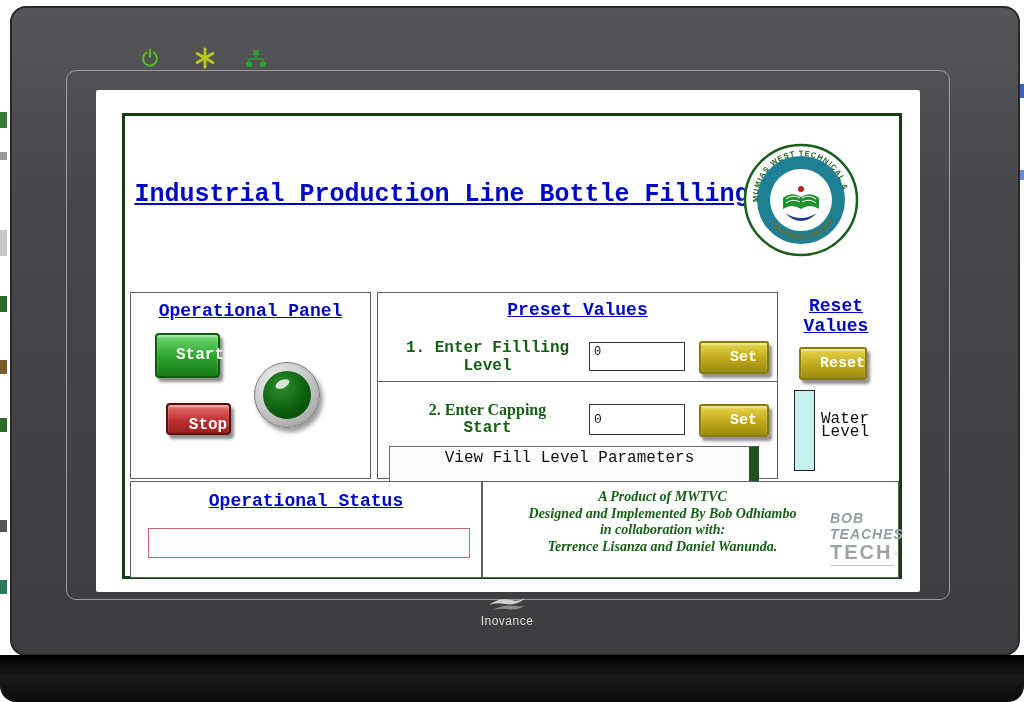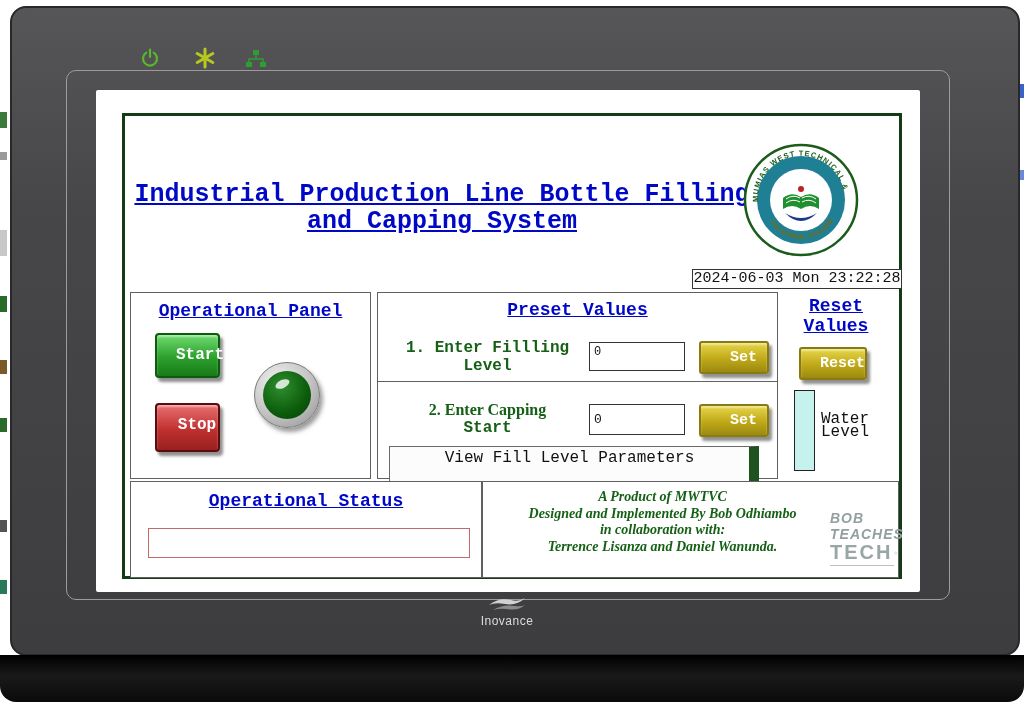--- a/index.html
+++ b/index.html
@@ -89,21 +89,20 @@
       <rect x="15" y="12" width="6" height="5" fill="#2f9e2f"></rect>
       <path d="M11 5 V9 M4 12 V9 H18 V12" stroke="#2f9e2f" fill="none" stroke-width="1.5"></path>
     </svg>
   </div>
 
   <div class="abs glass"></div>
   <div class="abs display"></div>
   <div class="abs frame"></div>
 
   <div class="abs mono blue-h" style="left:132px;top:181px;width:620px;font-size:25px;line-height:27px;">Industrial Production Line Bottle Filling</div>
-  <div class="abs mono blue-h" style="left:132px;top:208px;width:620px;font-size:25px;line-height:27px;">and Capping System</div>
 
   <div class="abs" style="left:742px;top:142px;width:118px;height:116px;">
     <svg width="118" height="116" viewBox="0 0 118 116">
       <defs>
         <path id="arcT" d="M 17 66 A 43 43 0 1 1 101 66"></path>
         <path id="arcB" d="M 24 72 A 37 37 0 0 0 94 72"></path>
       </defs>
       <ellipse cx="59" cy="58" rx="56" ry="55" fill="#ffffff" stroke="#1a5c1a" stroke-width="2.5"></ellipse>
       <circle cx="59" cy="58" r="44" fill="#1f7f95"></circle>
       <circle cx="59" cy="58" r="31" fill="#ffffff"></circle>
@@ -115,27 +114,25 @@
       </text>
       <circle cx="59" cy="47" r="3" fill="#c02020"></circle>
       <path d="M41 56 Q50 49 59 55 L59 67 Q50 61 41 67 Z" fill="#1f8f2f"></path>
       <path d="M77 56 Q68 49 59 55 L59 67 Q68 61 77 67 Z" fill="#1f8f2f"></path>
       <path d="M44 57 Q51 52 58 56 M44 61 Q51 56 58 60" stroke="#fff" stroke-width="1" fill="none"></path>
       <path d="M74 57 Q67 52 60 56 M74 61 Q67 56 60 60" stroke="#fff" stroke-width="1" fill="none"></path>
       <path d="M43 71 Q59 81 75 71 Q67 79 59 79 Q51 79 43 71 Z" fill="#1a3a8c"></path>
     </svg>
   </div>
 
-  <div class="abs mono" style="left:692px;top:269px;width:210px;height:20px;border:1px solid #333;background:#fdfdfd;
-              font-size:15px;line-height:18px;text-align:center;color:#111;">2024-06-03 Mon 23:22:28</div>
 
   <div class="abs panel" style="left:130px;top:292px;width:241px;height:187px;"></div>
   <div class="abs mono blue-h" style="left:134px;top:301px;width:233px;font-size:18px;">Operational Panel</div>
   <div class="abs btn btn-green mono" style="left:155px;top:333px;width:65px;height:45px;font-size:16px;line-height:41px;">Start</div>
-  <div class="abs btn btn-red mono" style="left:155px;top:403px;width:65px;height:49px;font-size:16px;line-height:41px;">Stop</div>
+  <div class="abs btn btn-red mono" style="left:166px;top:403px;width:65px;height:32px;font-size:16px;line-height:41px;">Stop</div>
   <div class="abs lamp" style="left:254px;top:362px;">
     <div class="lamp-core">
       <div class="lamp-hl"></div>
     </div>
   </div>
 
   <div class="abs panel" style="left:377px;top:292px;width:401px;height:187px;"></div>
   <div class="abs mono blue-h" style="left:380px;top:300px;width:395px;font-size:18px;">Preset Values</div>
 
   <div class="abs mono green-label" style="left:390px;top:339px;width:195px;">1. Enter Fillling</div>

